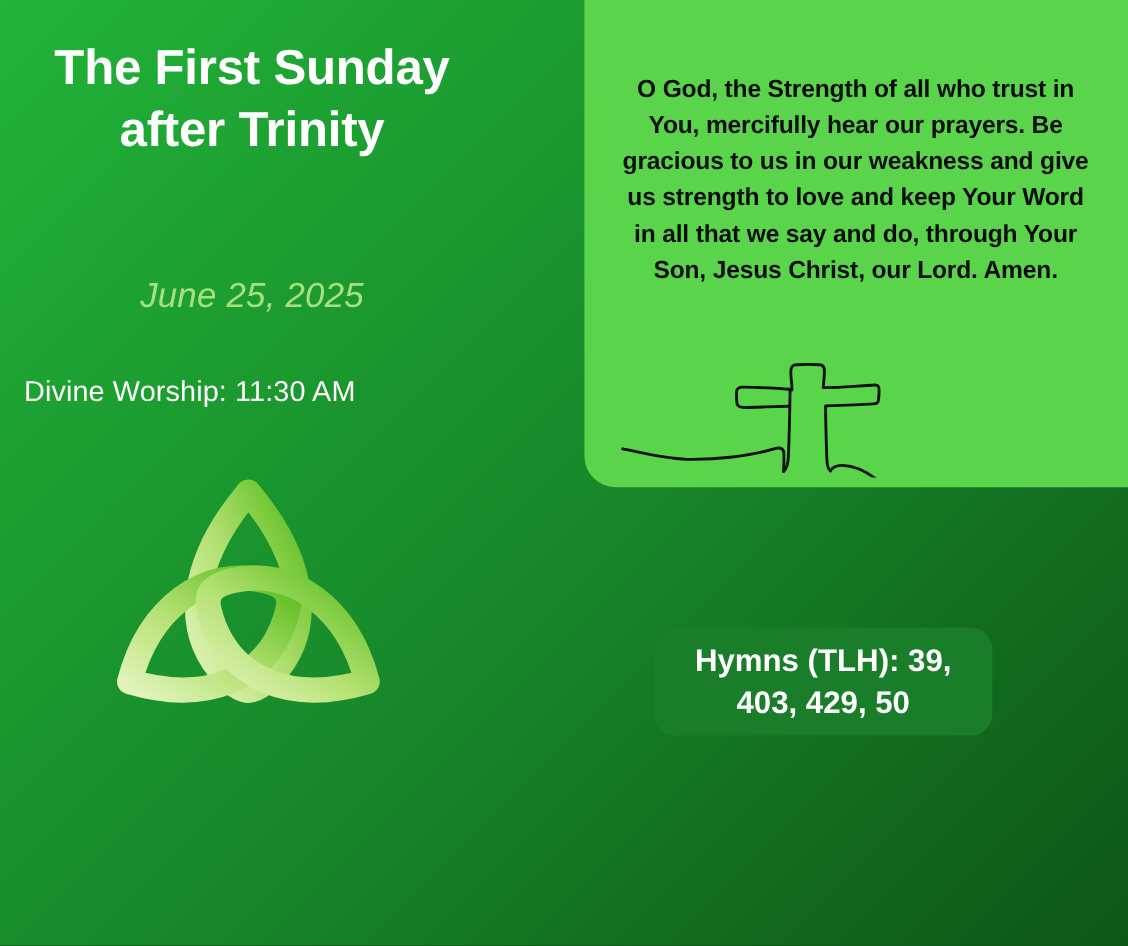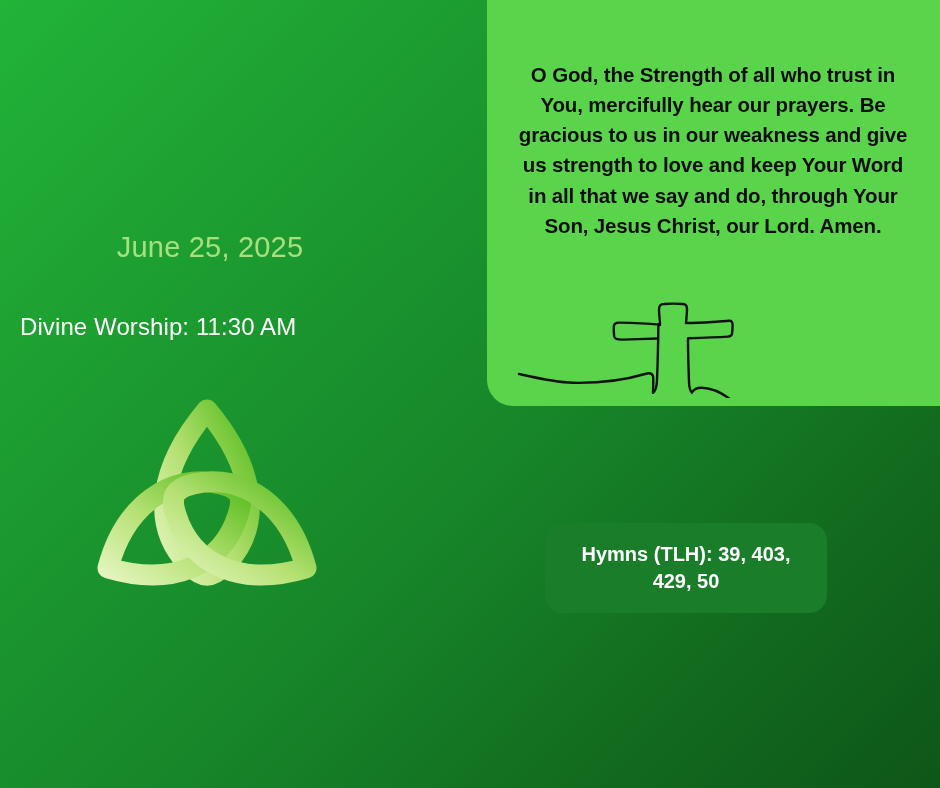--- a/index.html
+++ b/index.html
@@ -39,20 +39,21 @@
   .service-date {
     position: absolute;
     left: 40px;
     top: 231px;
     width: 340px;
     text-align: center;
     color: #a8e07f;
     font-size: 29px;
     font-weight: 400;
     letter-spacing: 0.2px;
+    font-style: italic;
   }
 
   .service-time {
     position: absolute;
     left: 20px;
     top: 313px;
     width: 370px;
     text-align: left;
     color: #ffffff;
     font-size: 24px;
@@ -124,40 +125,41 @@
     align-items: center;
     justify-content: center;
     box-sizing: border-box;
   }
 
   .card-hymns {
     left: 545px;
     top: 523px;
     width: 282px;
     height: 90px;
-    font-size: 20px;
+    font-size: 26px;
     line-height: 1.33;
     padding: 0 18px;
   }
 
   .card-lessons {
     left: 500px;
     top: 632px;
     width: 372px;
     height: 116px;
     font-size: 21.5px;
     line-height: 1.42;
     padding: 0 14px;
   }
 </style>
 </head>
 <body>
 
 <div id="poster">
 
+  <div class="title">The First Sunday after Trinity</div>
 
   <div class="service-date">June 25, 2025</div>
 
   <div class="service-time">Divine Worship: 11:30 AM</div>
 
   <div class="triquetra">
     <svg viewBox="0 0 238 205" width="238" height="205" xmlns="http://www.w3.org/2000/svg">
       <defs>
         <linearGradient id="knotGrad" x1="0" y1="1" x2="1" y2="0">
           <stop offset="0%" stop-color="#e2f4bb"></stop>

